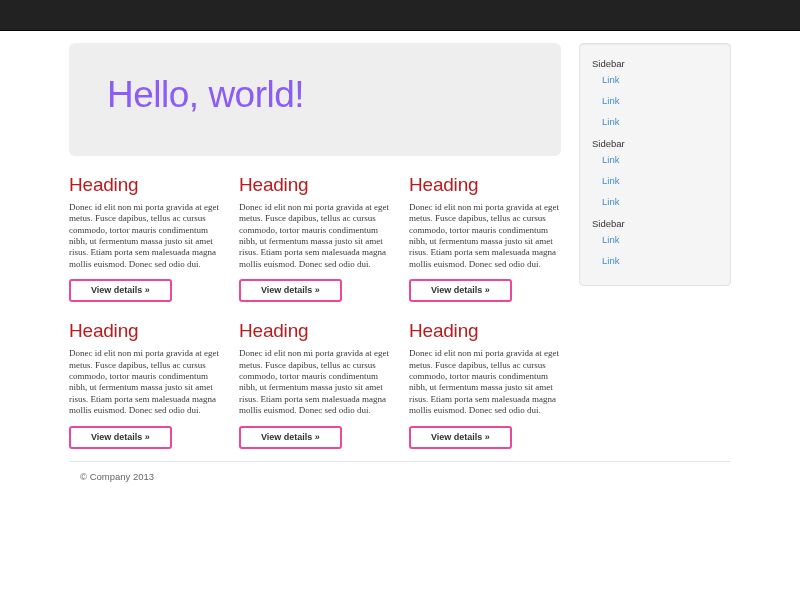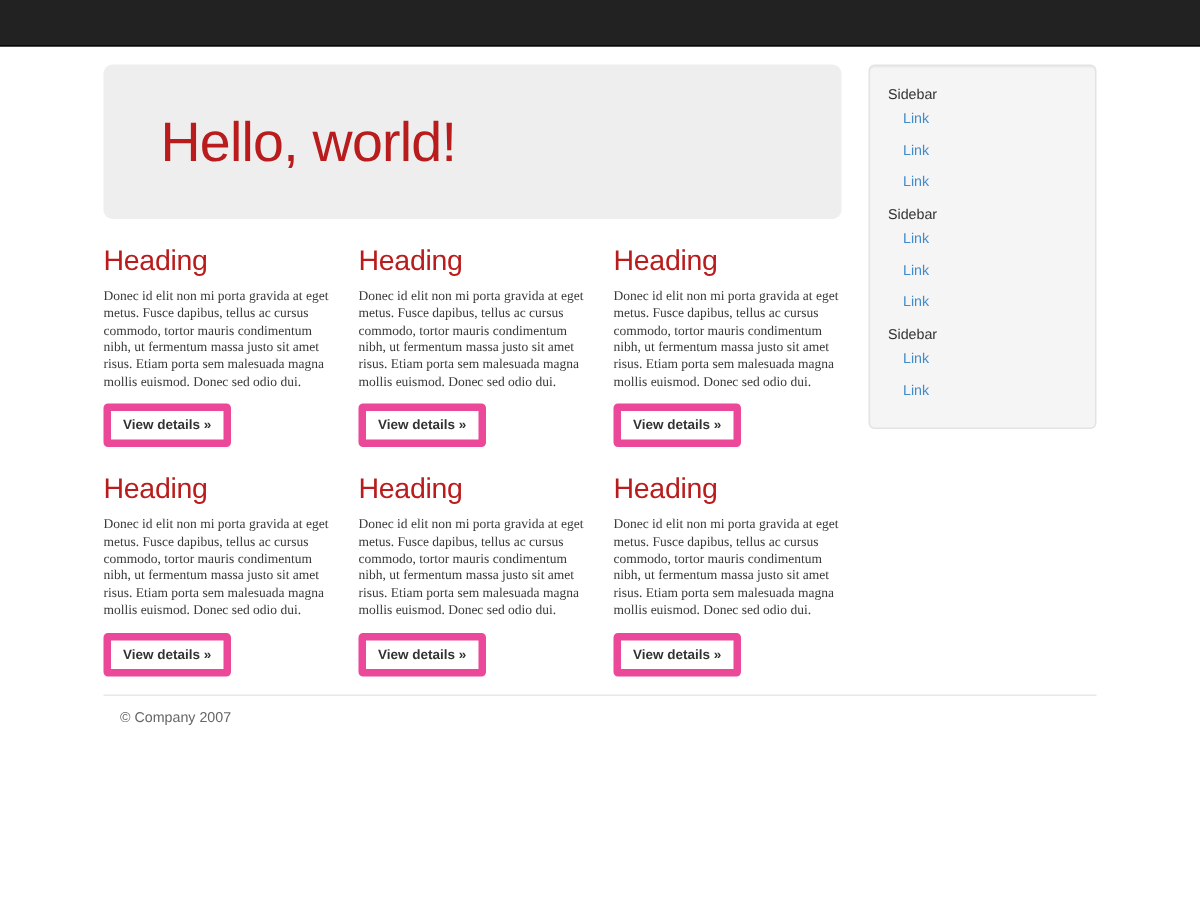--- a/index.html
+++ b/index.html
@@ -46,21 +46,21 @@
   
   .jumbotron {
     margin: 12px 9px 0;
     background: #eeeeee;
     border-radius: 6px;
     padding: 32px 38px 26px;
   }
   .jumbotron h1 {
     font-size: 37px; line-height: 1.1;
     font-weight: 500; letter-spacing: -0.5px;
-    color: #b91c1c; margin: 0 0 4px;
+    color: #8b5cf6; margin: 0 0 14px;
   }
   .jumbotron p {
     font-size: 13px; line-height: 20px;
     color: #555; max-width: 432px; font-weight: 400;
   }
 
   
   .row { display: flex; }
   .col { width: 170px; padding: 0 9px; }
   .col h2 {
@@ -68,23 +68,23 @@
     letter-spacing: -0.2px; color: #b91c1c;
     margin: 18px 0 7px; line-height: 21px;
   }
   .card-body {
     font-size: 9px; line-height: 11.4px;
     color: #3a3a3a; margin: 0 0 9px; font-family: Liberation Serif, serif;
   }
   .btn {
     display: inline-block;
     background: #ffffff;
-    border: 5px solid #ec4899;
+    border: 2px solid #ec4899;
     border-radius: 3px;
-    padding: 4px 8px;
+    padding: 4px 20px;
     font-size: 9px; font-weight: bold; color: #333;
     font-family: "Liberation Sans", sans-serif;
     cursor: pointer; line-height: 11px;
   }
 
   
   .well {
     margin-top: 12px;
     background: #f5f5f5;
     border: 1px solid #e3e3e3;
@@ -186,15 +186,15 @@
           <div class="side-title">Sidebar</div>
           <a class="side-link" href="#">Link</a>
           <a class="side-link" href="#">Link</a>
         </div>
       </div>
     </div>
   </div>
 
   <hr class="footer-divider">
   <footer>
-    <p>© Company 2007</p>
+    <p>© Company 2013</p>
   </footer>
 </div>
 
 </body></html>

